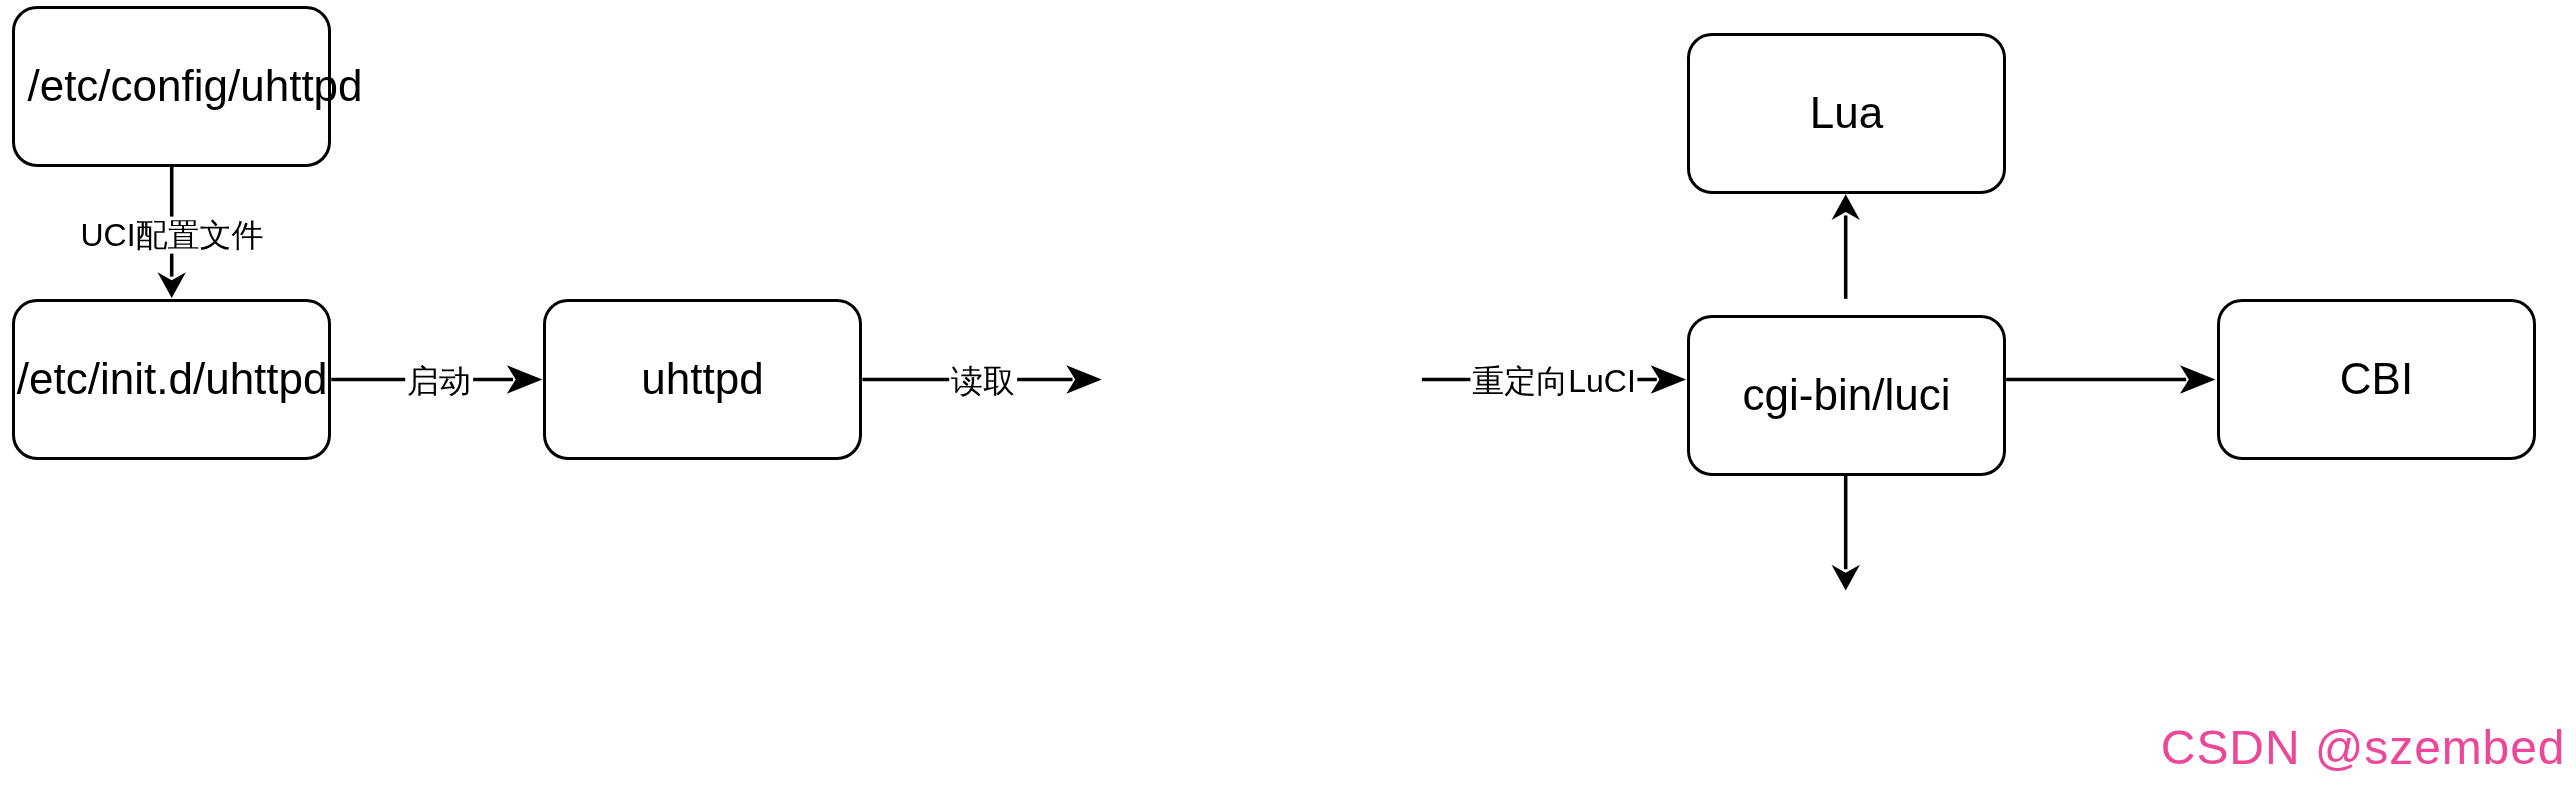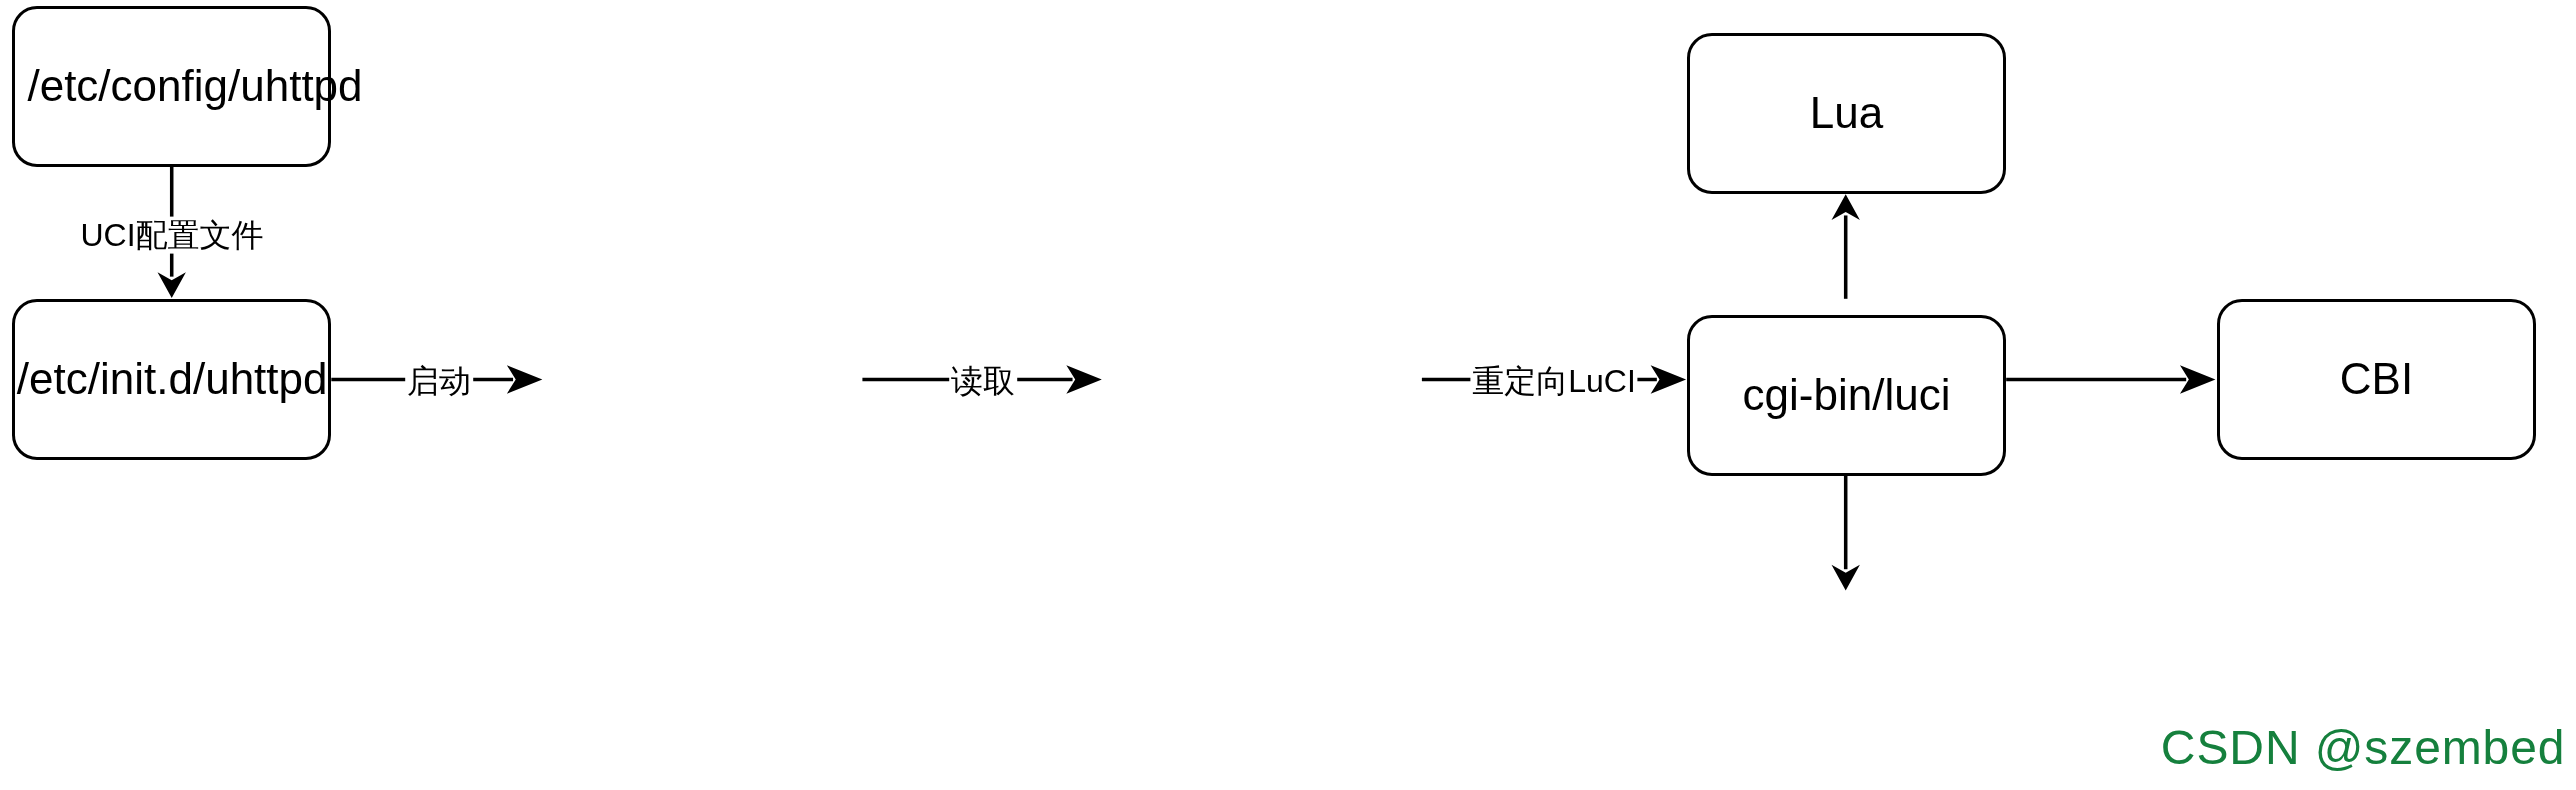--- a/index.html
+++ b/index.html
@@ -61,21 +61,21 @@
   }
   .edge-label-uci-config { left: 172px;  top: 235px; }
   .edge-label-start      { left: 439px;  top: 381px; }
   .edge-label-read       { left: 983px; top: 381px; }
   .edge-label-redirect   { left: 1554px; top: 381px; }
   .watermark {
     position: absolute;
     right: 10.6px;
     top: 720px;
     font-size: 48px;
-    color: #15803d;
+    color: #ec4899;
     white-space: nowrap;
     z-index: 0;
     letter-spacing: 0.9px;
   }
 </style>
 </head>
 <body>
 
 <div class="canvas">
 
@@ -102,20 +102,23 @@
     <line x1="2081" y1="518" x2="2081" y2="642" stroke="#000000" stroke-width="4"></line>
     <path d="M2081,666 L2065,637 L2081,646 L2097,637 Z" fill="#000000"></path>
   </svg>
 
   <div class="node node-etc-config-uhttpd">
     <span class="label">/etc/config/uhttpd</span>
   </div>
   <div class="node node-etc-init-uhttpd">
     <span class="label">/etc/init.d/uhttpd</span>
   </div>
+  <div class="node node-uhttpd">
+    <span class="label">uhttpd</span>
+  </div>
   <div class="node node-cgi-bin-luci">
     <span class="label">cgi-bin/luci</span>
   </div>
   <div class="node node-lua">
     <span class="label">Lua</span>
   </div>
   <div class="node node-cbi">
     <span class="label">CBI</span>
   </div>
 

